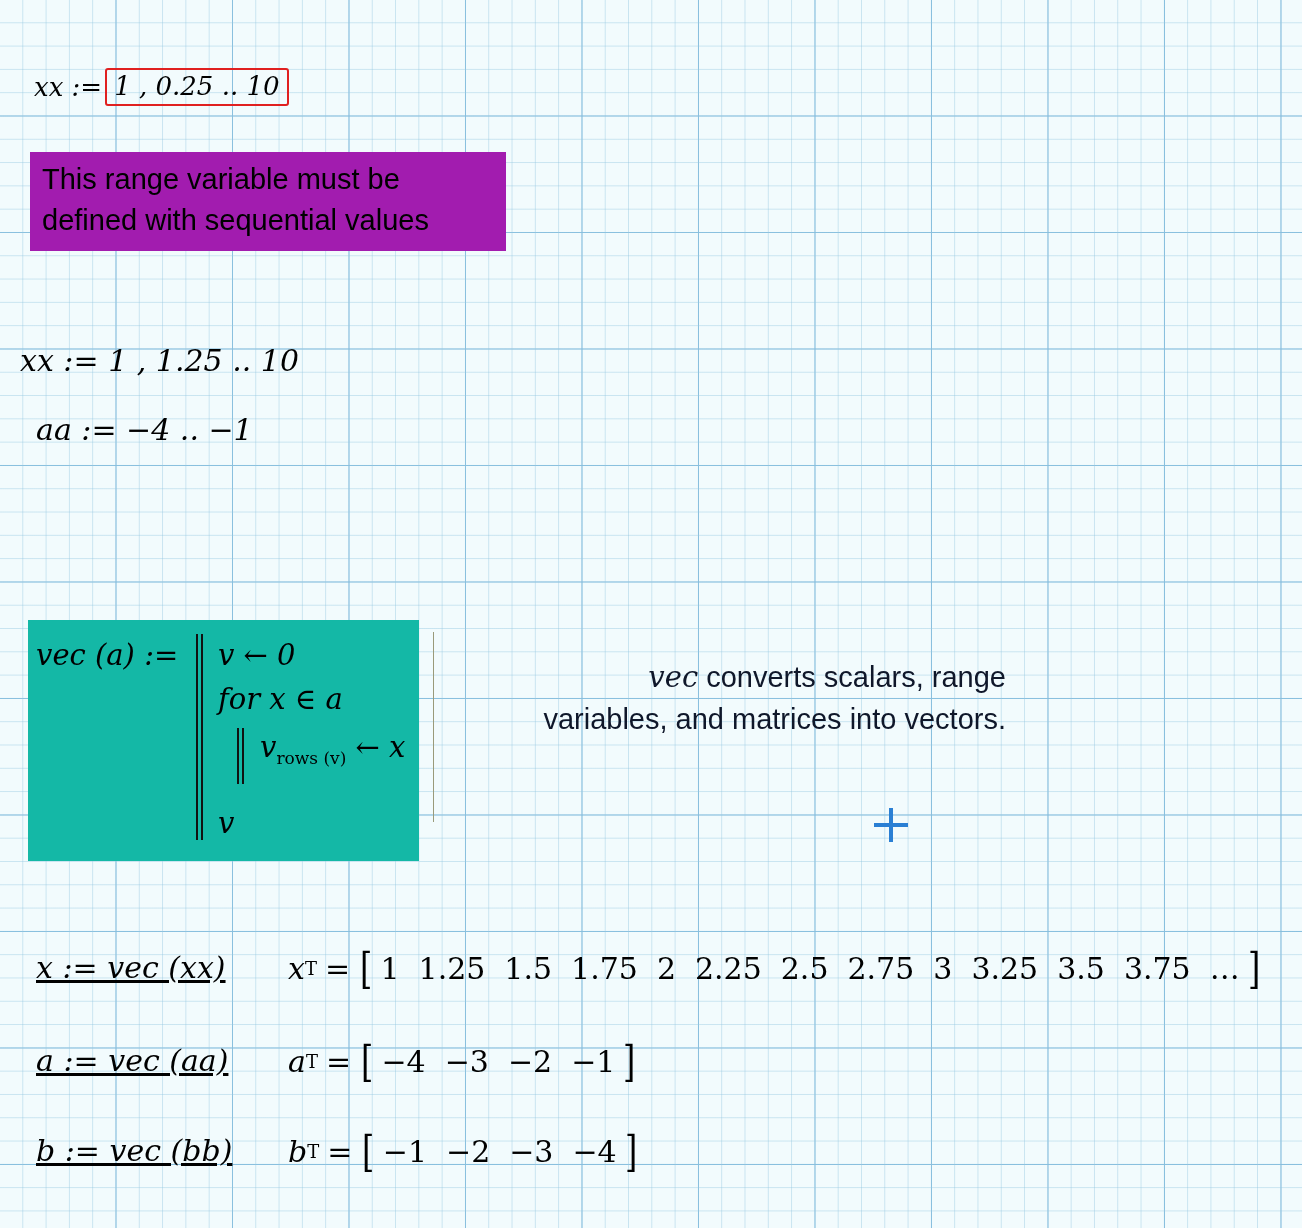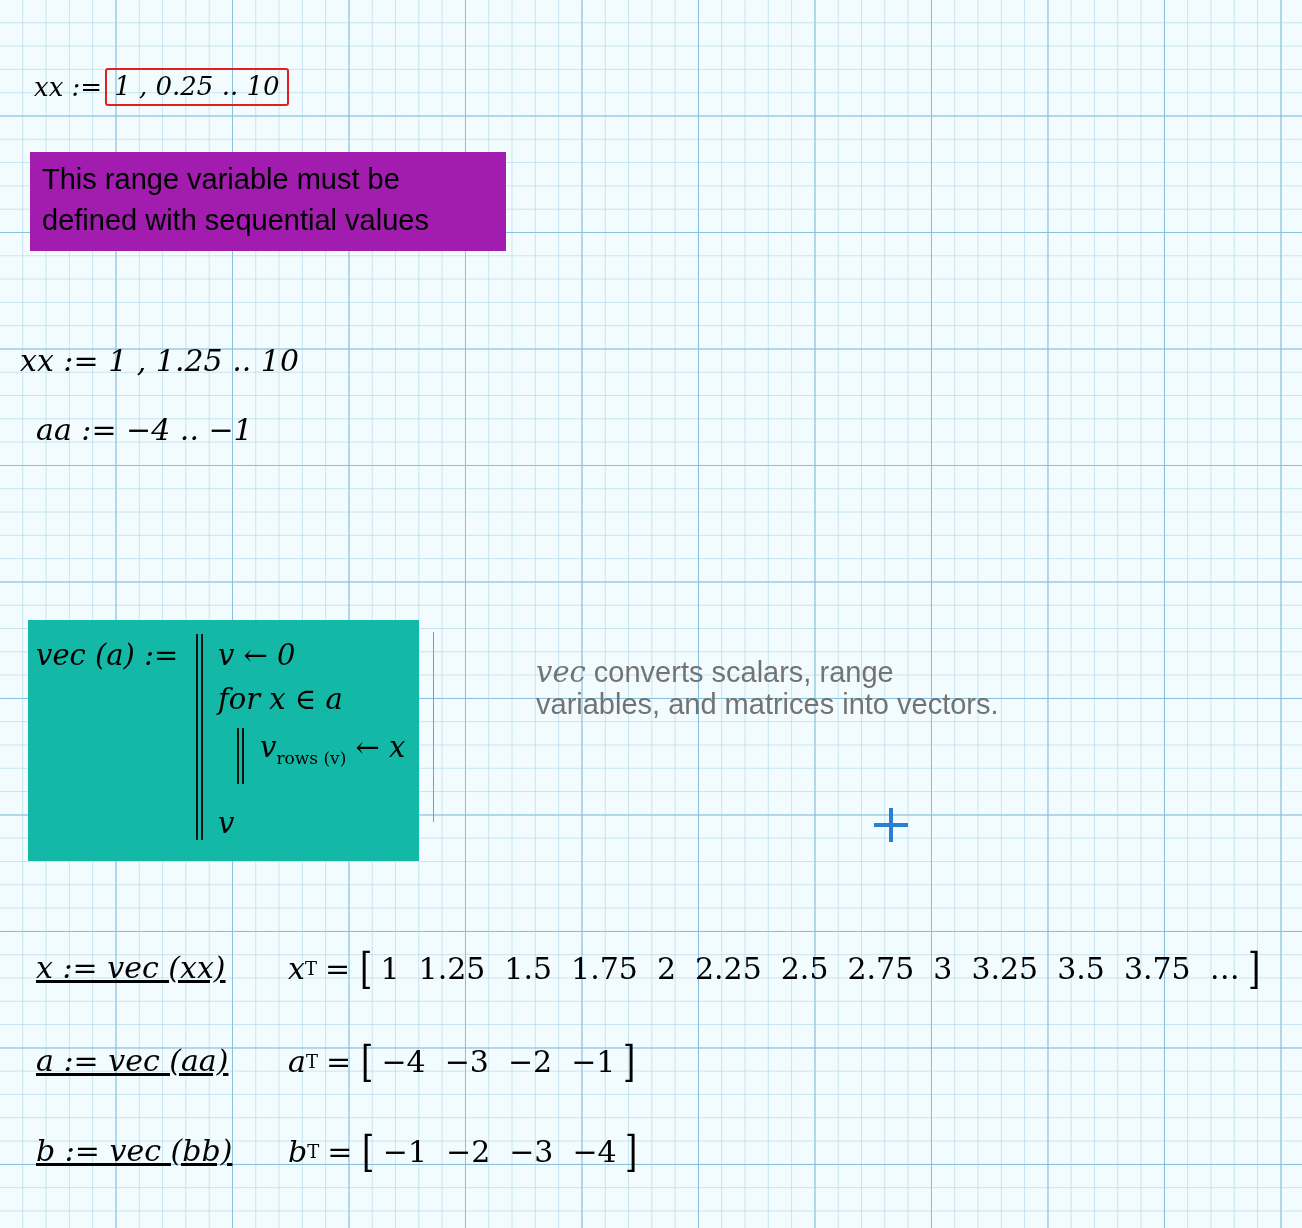--- a/index.html
+++ b/index.html
@@ -147,22 +147,23 @@
     vertical-align: sub;
     font-family: "DejaVu Serif", serif;
   }
 
   
   #vec-desc {
     left: 536px;
     top: 656px;
     width: 470px;
     font-size: 29px;
-    line-height: 32px;
-    color: #737373;
+    line-height: 42px;
+    color: #0f172a;
+    text-align: right;
   }
   #vec-desc .mathname {
     font-family: "DejaVu Serif", serif;
     font-style: italic;
   }
 
   
   #cursor-crosshair {
     left: 874px;
     top: 808px;

